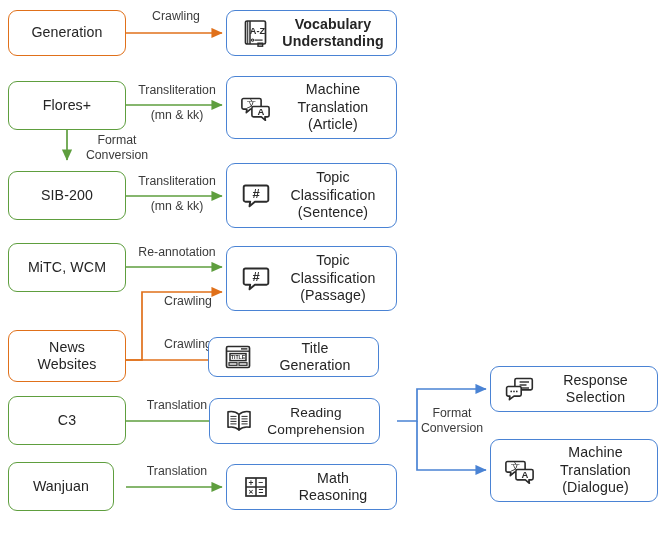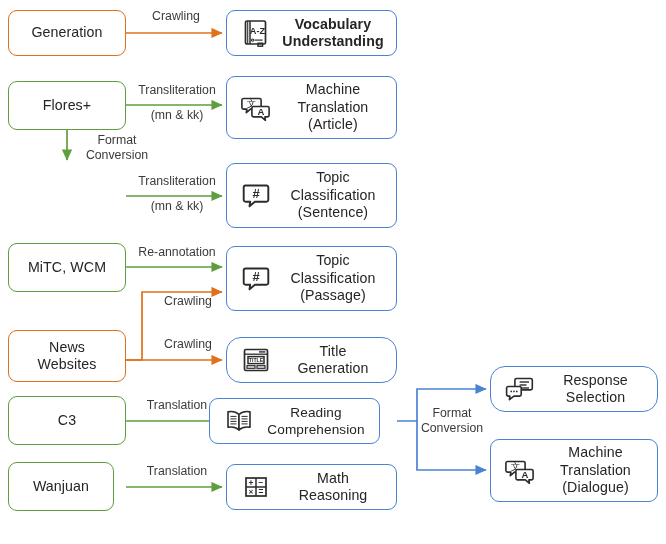--- a/index.html
+++ b/index.html
@@ -103,20 +103,23 @@
   <div class="edge-label" style="left:412px;top:421px;width:80px;text-align:center;">Conversion</div>
 
   <div class="node src-orange" style="left:8px;top:10px;width:118px;height:46px;">
     <div class="label">Generation</div>
   </div>
 
   <div class="node src-green" style="left:8px;top:81px;width:118px;height:49px;">
     <div class="label">Flores+</div>
   </div>
 
+  <div class="node src-green" style="left:8px;top:171px;width:118px;height:49px;">
+    <div class="label">SIB-200</div>
+  </div>
 
   <div class="node src-green" style="left:8px;top:243px;width:118px;height:49px;">
     <div class="label">MiTC, WCM</div>
   </div>
 
   <div class="node src-orange" style="left:8px;top:330px;width:118px;height:52px;">
     <div class="label" style="white-space:pre-line;">News
 Websites</div>
   </div>
 
@@ -175,21 +178,21 @@
       <svg class="icon" width="32" height="32" viewBox="0 0 32 32">
         <path d="M5.5,5.5 h21 a1.8,1.8 0 0 1 1.8,1.8 v12.6 a1.8,1.8 0 0 1 -1.8,1.8 h-11.6 l-5.4,4.6 0.7,-4.6 h-4.7 a1.8,1.8 0 0 1 -1.8,-1.8 v-12.6 a1.8,1.8 0 0 1 1.8,-1.8 z" fill="#fff" stroke="#2b2b2b" stroke-width="1.9" stroke-linejoin="round"></path>
         <text x="16" y="18.2" font-family="'Liberation Sans',sans-serif" font-size="13" font-weight="bold" fill="#2b2b2b" text-anchor="middle">#</text>
       </svg>
     </div>
     <div class="label" style="white-space:pre-line;">Topic
 Classification
 (Passage)</div>
   </div>
 
-  <div class="node task" style="left:226px;top:337px;width:171px;height:46px;border-radius:15px;">
+  <div class="node task" style="left:208px;top:337px;width:171px;height:40px;">
     <div class="icon-slot">
       <svg class="icon" width="32" height="32" viewBox="0 0 32 32">
         <rect x="4.5" y="5.5" width="23" height="21" rx="1.4" fill="none" stroke="#2b2b2b" stroke-width="1.7"></rect>
         <line x1="4.5" y1="10.2" x2="27.5" y2="10.2" stroke="#2b2b2b" stroke-width="1.3"></line>
         <line x1="19" y1="7.9" x2="25.4" y2="7.9" stroke="#2b2b2b" stroke-width="1.4"></line>
         <rect x="8" y="12.6" width="16" height="7" fill="none" stroke="#2b2b2b" stroke-width="1.5"></rect>
         <text x="16" y="18.1" font-family="'Liberation Sans',sans-serif" font-size="5.2" font-weight="bold" fill="#2b2b2b" text-anchor="middle">TITLE</text>
         <rect x="7" y="21.7" width="8" height="2.6" fill="none" stroke="#2b2b2b" stroke-width="1.2"></rect>
         <rect x="17" y="21.7" width="8" height="2.6" fill="none" stroke="#2b2b2b" stroke-width="1.2"></rect>
       </svg>
@@ -226,21 +229,21 @@
         <text x="11" y="14.7" font-family="'Liberation Sans',sans-serif" font-size="8.4" font-weight="bold" fill="#2b2b2b" text-anchor="middle">+</text>
         <text x="21" y="14.4" font-family="'Liberation Sans',sans-serif" font-size="8.4" font-weight="bold" fill="#2b2b2b" text-anchor="middle">−</text>
         <text x="11" y="23.4" font-family="'DejaVu Sans',sans-serif" font-size="7" font-weight="bold" fill="#2b2b2b" text-anchor="middle">×</text>
         <text x="21" y="23.4" font-family="'Liberation Sans',sans-serif" font-size="8.4" font-weight="bold" fill="#2b2b2b" text-anchor="middle">=</text>
       </svg>
     </div>
     <div class="label" style="white-space:pre-line;">Math
 Reasoning</div>
   </div>
 
-  <div class="node task" style="left:490px;top:366px;width:168px;height:46px;border-radius:15px;">
+  <div class="node task" style="left:490px;top:366px;width:168px;height:46px;">
     <div class="icon-slot">
       <svg class="icon" width="34" height="34" viewBox="0 0 34 34">
         <path d="M13.5,6.5 h14.2 a1.6,1.6 0 0 1 1.6,1.6 v8.2 a1.6,1.6 0 0 1 -1.6,1.6 h-9.6 l-4.8,3.8 0.6,-3.8 h-0.4 a1.6,1.6 0 0 1 -1.6,-1.6 v-8.2 a1.6,1.6 0 0 1 1.6,-1.6 z" fill="#fff" stroke="#2b2b2b" stroke-width="1.6" stroke-linejoin="round"></path>
         <line x1="16.6" y1="10" x2="26" y2="10" stroke="#2b2b2b" stroke-width="1.4"></line>
         <line x1="16.6" y1="13" x2="23.5" y2="13" stroke="#2b2b2b" stroke-width="1.4"></line>
         <line x1="16.6" y1="16" x2="26" y2="16" stroke="#2b2b2b" stroke-width="1.4"></line>
         <path d="M5.2,14.5 h11.4 a1.6,1.6 0 0 1 1.6,1.6 v6.4 a1.6,1.6 0 0 1 -1.6,1.6 h-5.6 l-4.6,3.6 0.5,-3.6 h-1.7 a1.6,1.6 0 0 1 -1.6,-1.6 v-6.4 a1.6,1.6 0 0 1 1.6,-1.6 z" fill="#fff" stroke="#2b2b2b" stroke-width="1.6" stroke-linejoin="round"></path>
         <circle cx="8.2" cy="19.4" r="0.85" fill="#2b2b2b"></circle>
         <circle cx="11" cy="19.4" r="0.85" fill="#2b2b2b"></circle>
         <circle cx="13.8" cy="19.4" r="0.85" fill="#2b2b2b"></circle>

